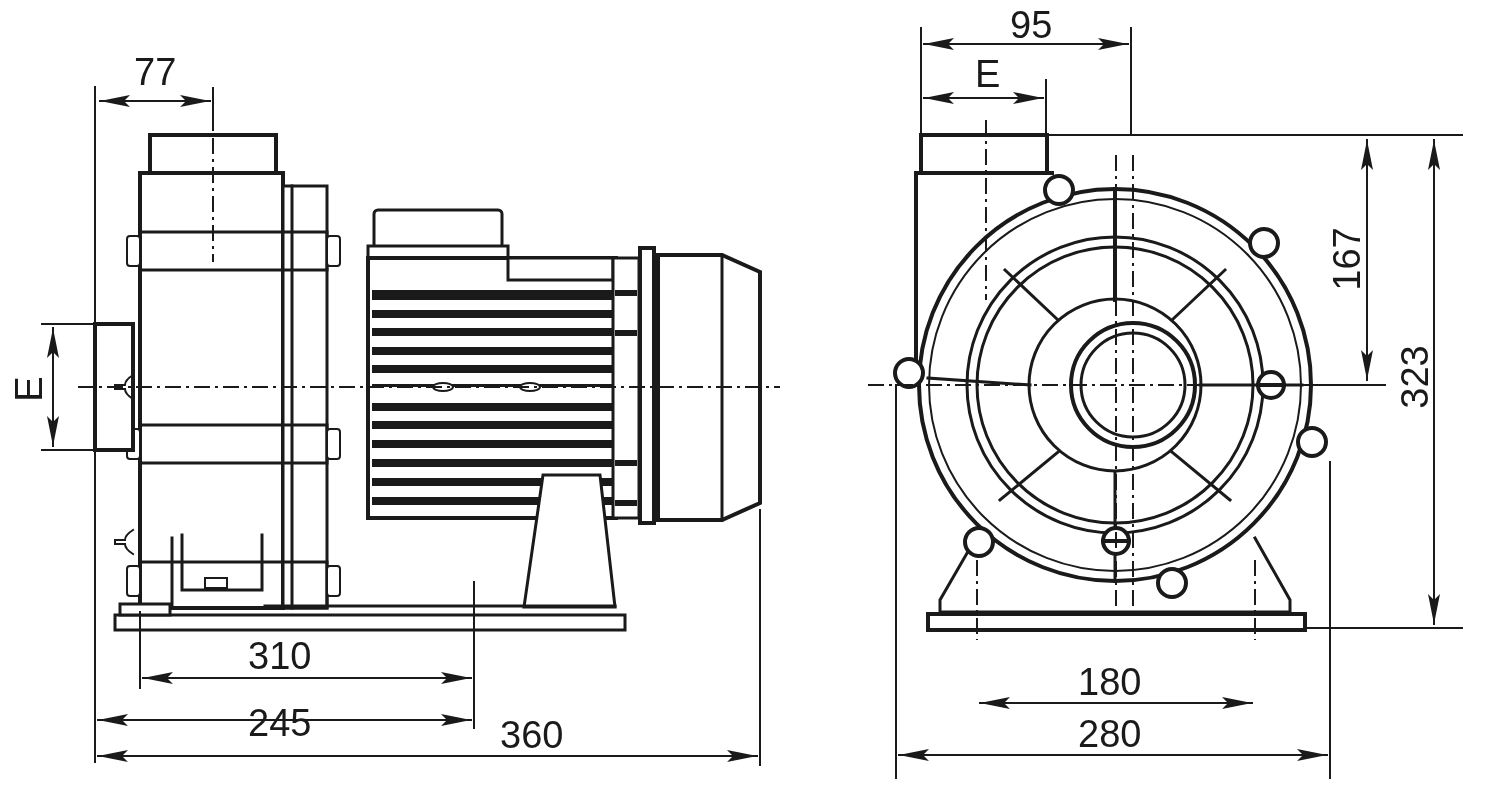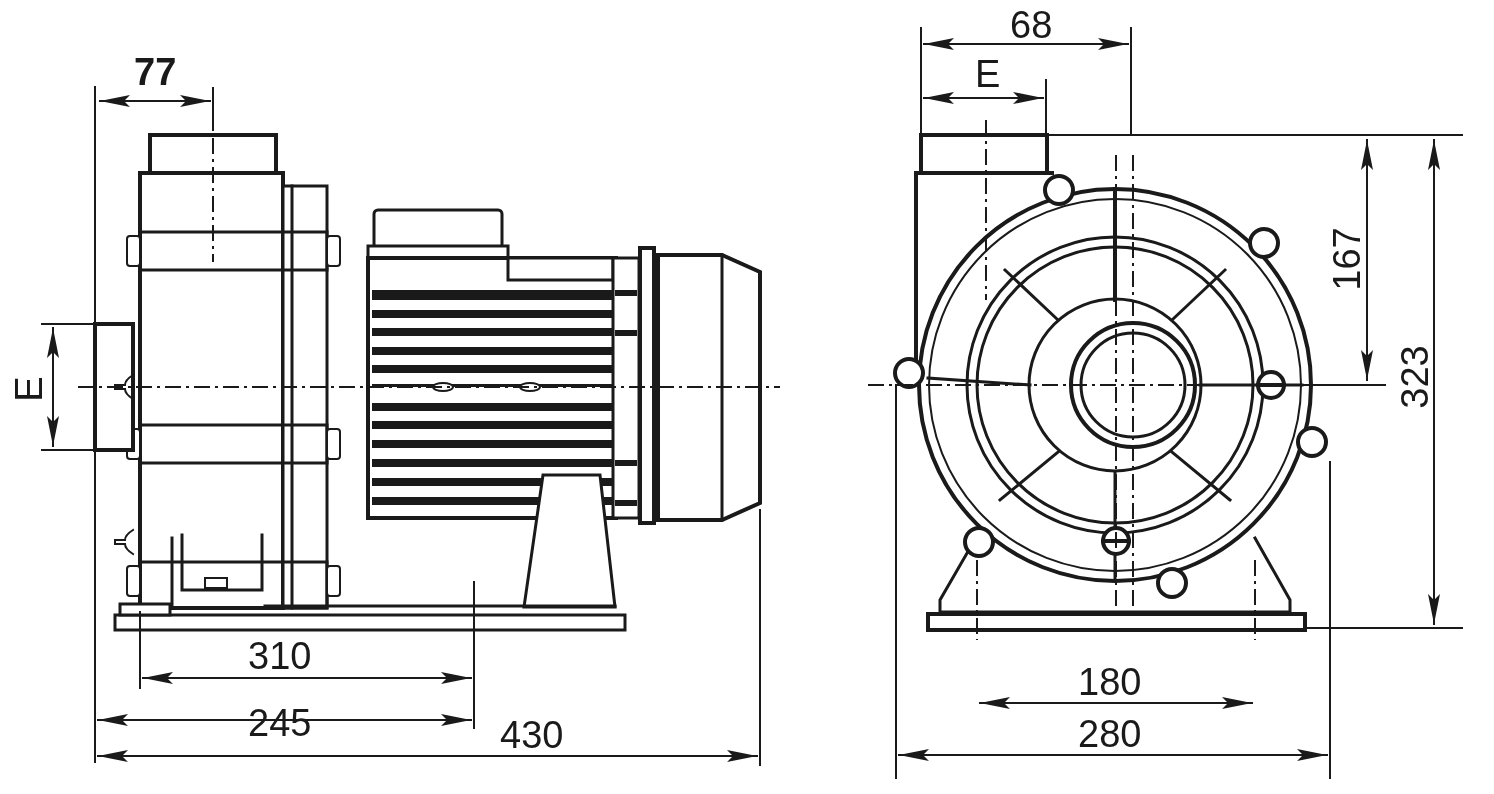--- a/index.html
+++ b/index.html
@@ -184,24 +184,24 @@
 
     <line class="ln thin" x1="1434" y1="140" x2="1434" y2="624" marker-start="url(#arr)" marker-end="url(#arr)"></line>
 
     <line class="ln thin" x1="896" y1="385" x2="896" y2="778"></line>
     <line class="ln thin" x1="1330" y1="462" x2="1330" y2="778"></line>
     <line class="ln thin" x1="980" y1="703" x2="1252" y2="703" marker-start="url(#arr)" marker-end="url(#arr)"></line>
     <line class="ln thin" x1="899" y1="755" x2="1327" y2="755" marker-start="url(#arr)" marker-end="url(#arr)"></line>
   </g>
 </svg>
 
-<div class="lbl" style="left:134px; top:53px;font-weight:bold;">77</div>
+<div class="lbl" style="left:134px; top:53px;">77</div>
 <div class="lbl rot" style="left:16px; top:370px;">E</div>
 <div class="lbl" style="left:248px; top:637px;">310</div>
 <div class="lbl" style="left:248px; top:680px;margin-top:24px;">245</div>
-<div class="lbl" style="left:500px; top:716px;">430</div>
-
-<div class="lbl" style="left:1010px; top:6px;">68</div>
+<div class="lbl" style="left:500px; top:716px;">360</div>
+
+<div class="lbl" style="left:1010px; top:6px;">95</div>
 <div class="lbl" style="left:975px; top:55px;">E</div>
 <div class="lbl rot" style="left:1315px; top:240px;">167</div>
 <div class="lbl rot" style="left:1383px; top:358px;">323</div>
 <div class="lbl" style="left:1078px; top:663px;">180</div>
 <div class="lbl" style="left:1078px; top:715px;text-align:right;">280</div>
 
 </body></html>

